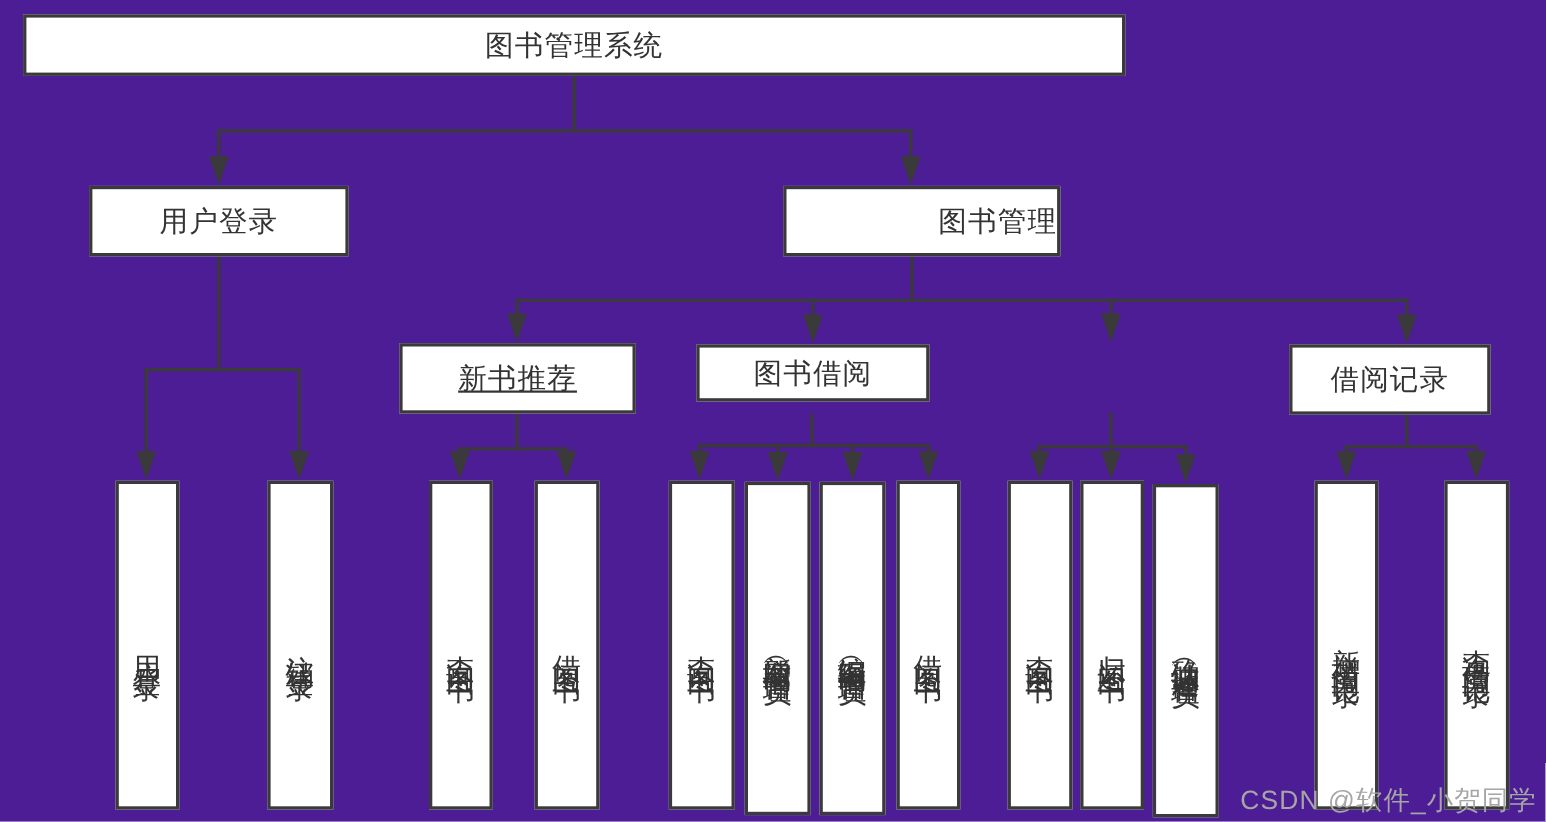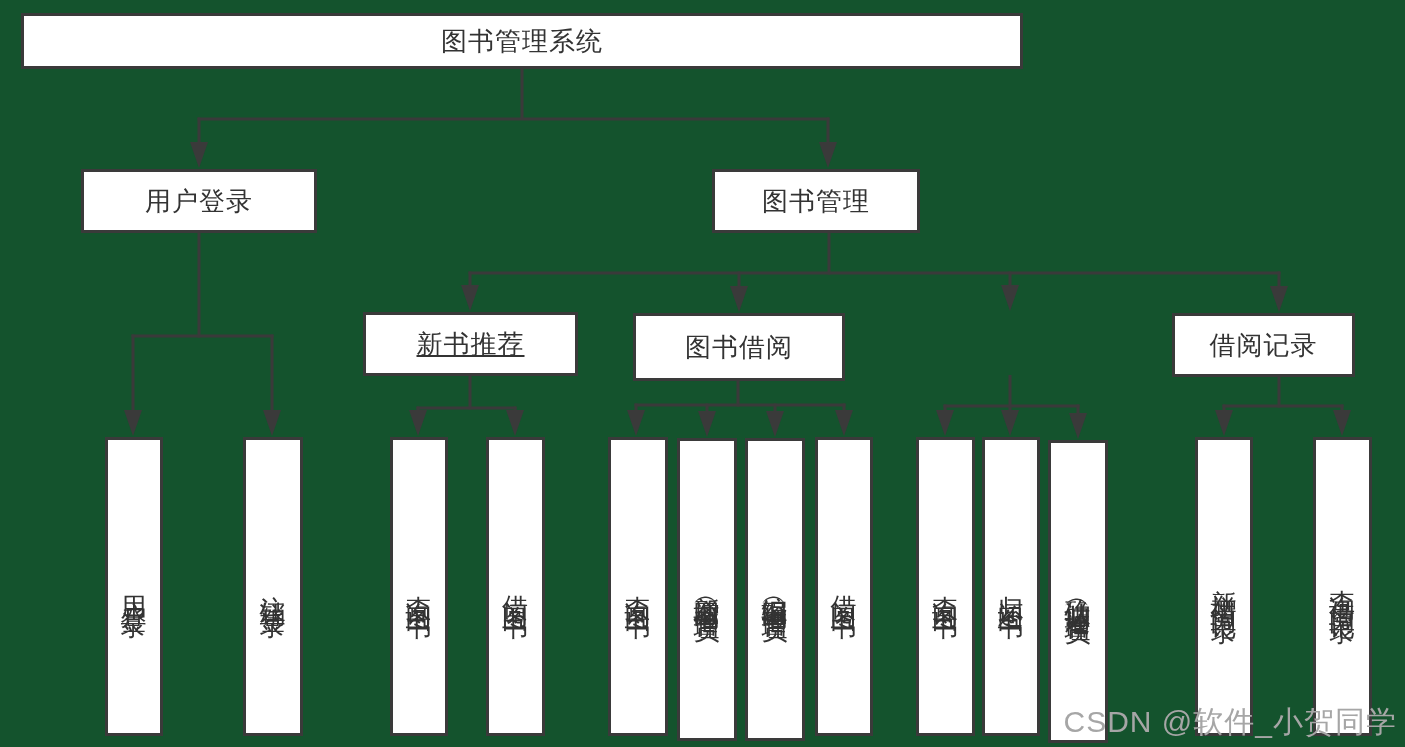--- a/index.html
+++ b/index.html
@@ -1,20 +1,20 @@
 <!DOCTYPE html>
 <html><head>
 <meta charset="utf-8">
 <style>
   html, body { margin: 0; padding: 0; background: #ffffff; }
   .stage {
     position: relative;
     width: 1405px;
     height: 747px;
-    background: #14532d;
+    background: #4c1d95;
     overflow: hidden;
     font-family: "Liberation Sans", sans-serif;
     color: #333333;
   }
   .connectors {
     position: absolute;
     left: 0; top: 0;
     width: 1405px; height: 747px;
     pointer-events: none;
   }
@@ -42,21 +42,21 @@
     text-orientation: mixed;
     font-size: 26px;
     letter-spacing: 6px;
     line-height: 1;
   }
   .vbox.admin { letter-spacing: 3px; }
   .watermark {
     position: absolute;
     right: 8px;
     bottom: 4px;
-    font-size: 30px;
+    font-size: 24px;
     letter-spacing: 1px;
     color: #a6a6a6;
     z-index: 5;
     white-space: nowrap;
   }
 </style>
 </head>
 <body>
 
 <div class="stage">
@@ -120,28 +120,28 @@
     </g>
   </svg>
 
   <div class="hbox" style="left:21px; top:13px; width:1002px; height:56px;">
     <span>图书管理系统</span>
   </div>
 
   <div class="hbox" style="left:81px; top:169px; width:236px; height:64px;">
     <span>用户登录</span>
   </div>
-  <div class="hbox" style="left:712px; top:169px; width:208px; height:64px;">
+  <div class="hbox" style="left:712px; top:169px; width:252px; height:64px;justify-content:flex-end;">
     <span>图书管理</span>
   </div>
 
   <div class="hbox" style="left:363px; top:312px; width:215px; height:64px;text-decoration:underline;">
     <span>新书推荐</span>
   </div>
-  <div class="hbox" style="left:633px; top:313px; width:212px; height:68px;">
+  <div class="hbox" style="left:633px; top:313px; width:212px; height:52px;">
     <span>图书借阅</span>
   </div>
   <div class="hbox" style="left:1172px; top:313px; width:183px; height:64px;">
     <span>借阅记录</span>
   </div>
 
   <div class="vbox" style="left:105px; top:437px; width:58px; height:299px;">
     <span>用户登录</span>
   </div>
   <div class="vbox" style="left:243px; top:437px; width:60px; height:299px;">

